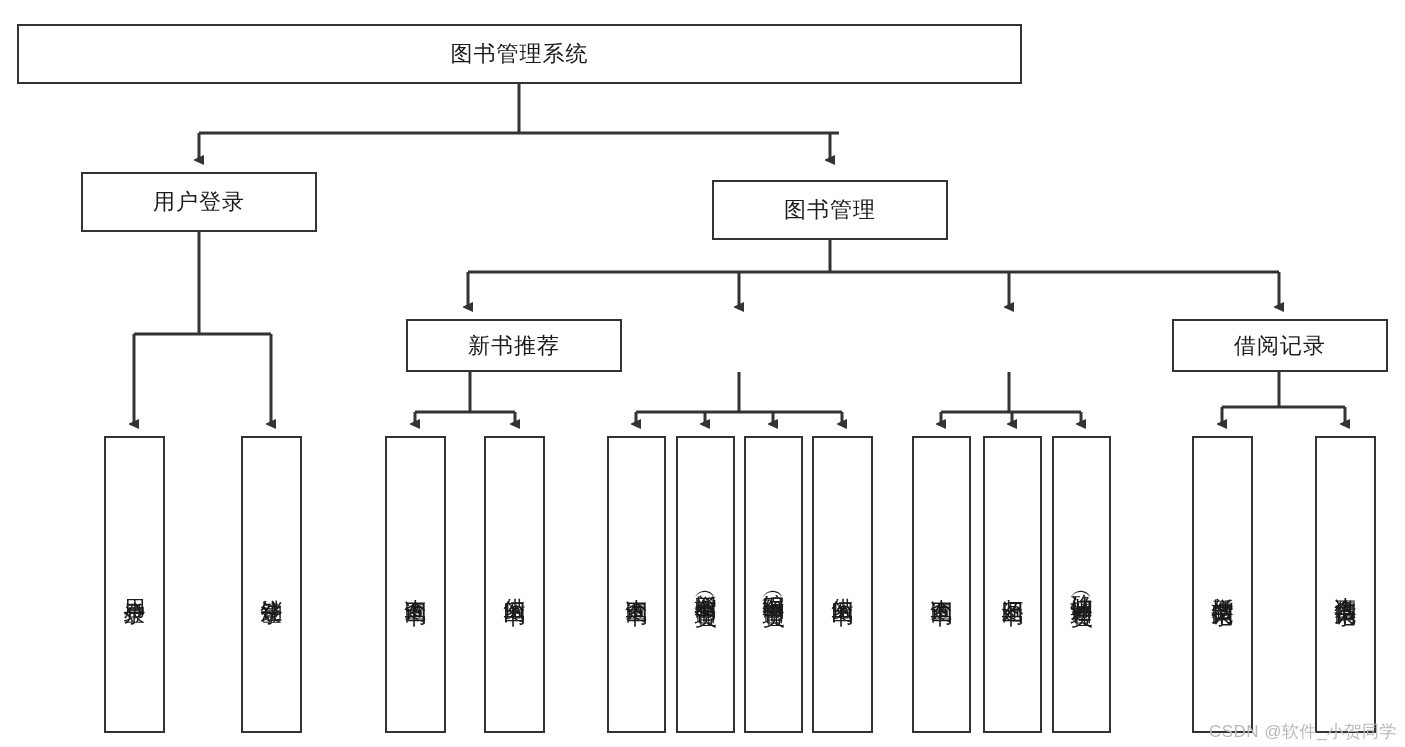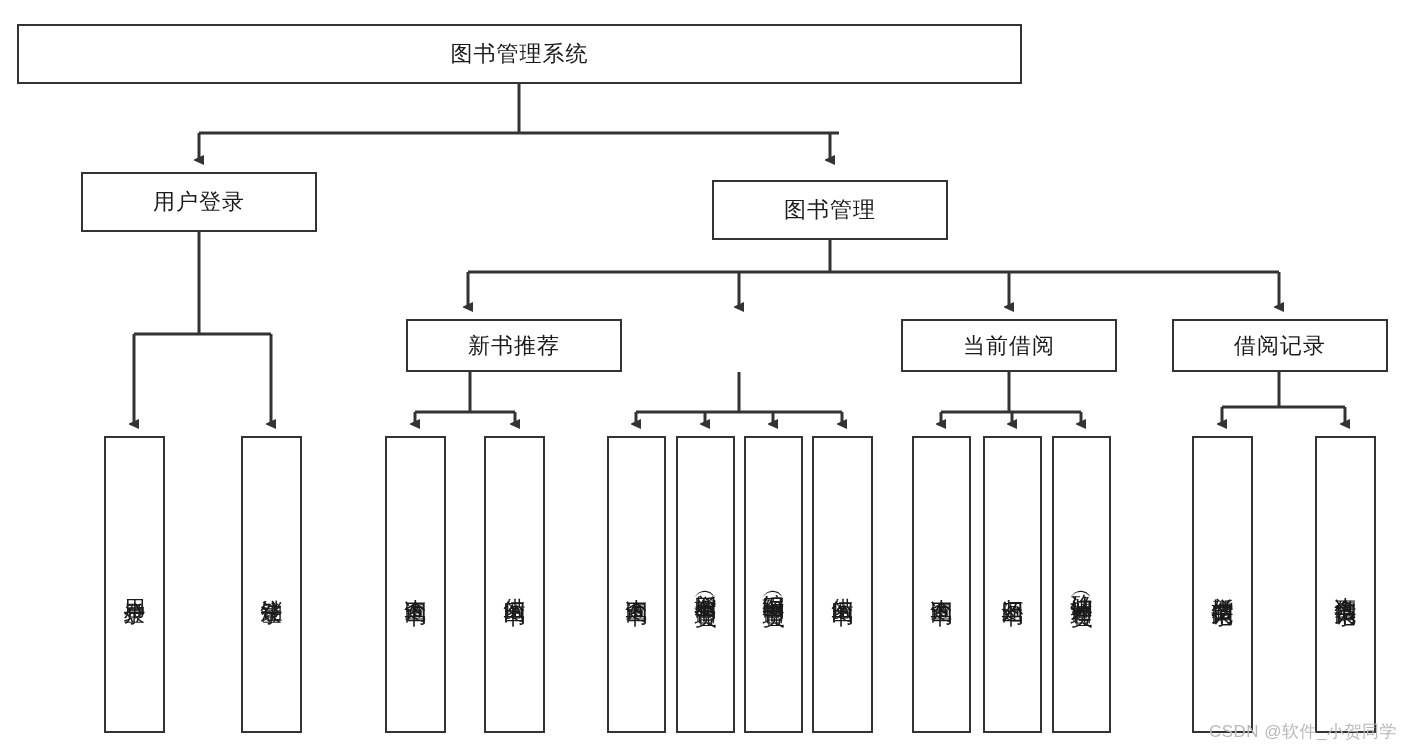--- a/index.html
+++ b/index.html
@@ -129,23 +129,20 @@
   <div class="node horiz" style="left:81px; top:172px; width:236px; height:60px;">
     <span class="label">用户登录</span>
   </div>
   <div class="node horiz" style="left:712px; top:172px; width:236px; height:60px;margin-top:8px;">
     <span class="label">图书管理</span>
   </div>
 
   <div class="node horiz" style="left:362px; top:319px; width:216px; height:53px;margin-left:44px;">
     <span class="label">新书推荐</span>
   </div>
-  <div class="node horiz" style="left:901px; top:319px; width:216px; height:53px;">
-    <span class="label">当前借阅</span>
-  </div>
   <div class="node horiz" style="left:1172px; top:319px; width:216px; height:53px;">
     <span class="label">借阅记录</span>
   </div>
 
   <div class="node vert" style="left:104px; top:436px; width:61px; height:297px;">
     <span class="label">用户登录</span>
   </div>
   <div class="node vert" style="left:241px; top:436px; width:61px; height:297px;">
     <span class="label">注销登录</span>
   </div>

